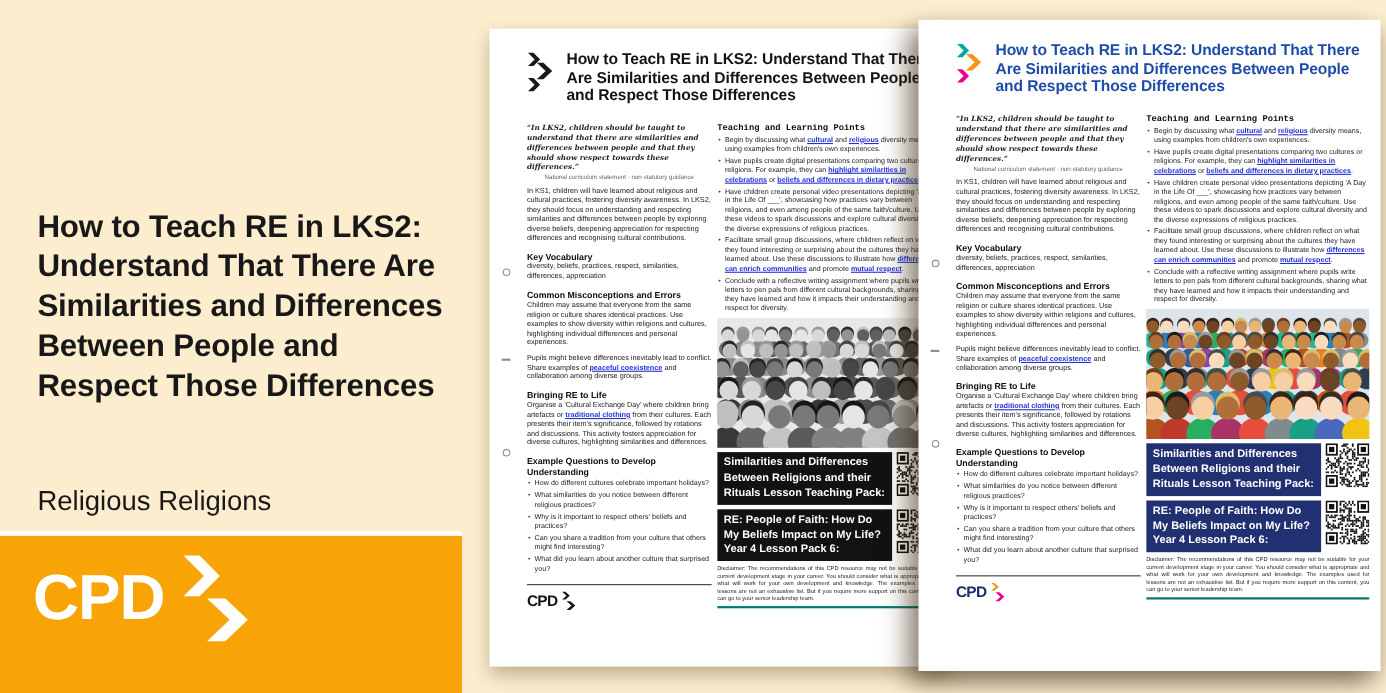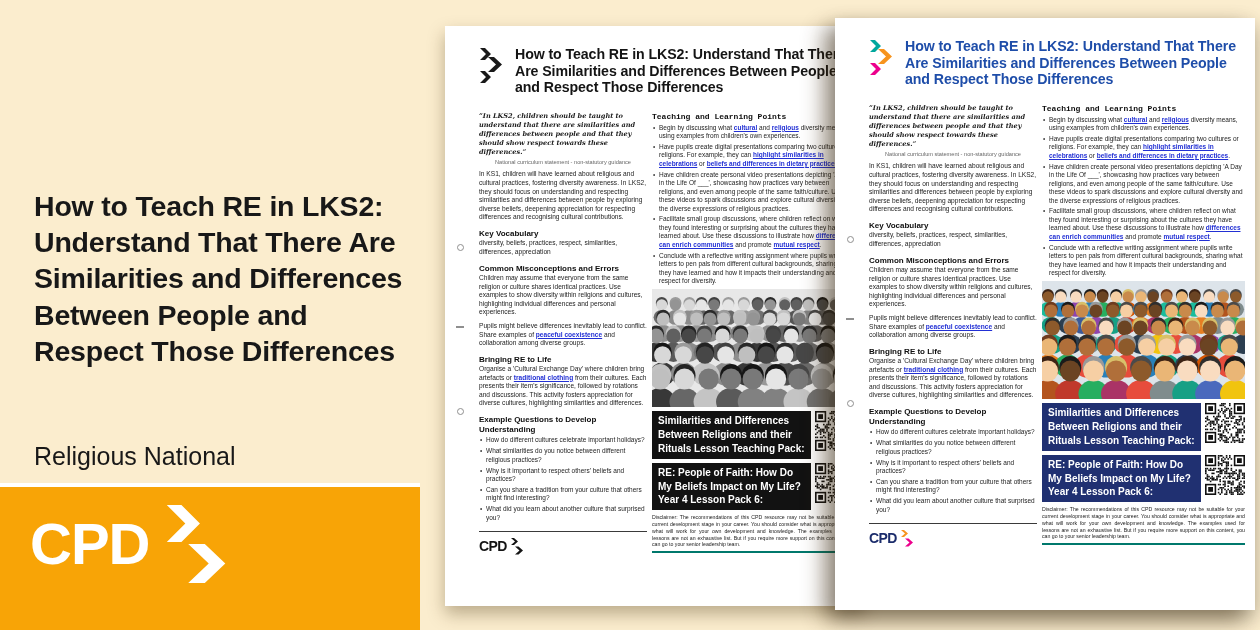--- a/index.html
+++ b/index.html
@@ -69,21 +69,21 @@
   .mark-circle { position:absolute; left:12px; width:5px; height:5px;
     border:1px solid #8f8f8f; border-radius:50%; }
   .mark-dash { position:absolute; left:11px; width:8px; height:2px; background:#8f8f8f; }
 </style>
 </head>
 <body>
 
 <div class="canvas">
 
   <div class="promo-title">How to Teach RE in LKS2: Understand That There Are Similarities and Differences Between People and Respect Those Differences</div>
-  <div class="promo-subtitle">Religious National</div>
+  <div class="promo-subtitle">Religious Religions</div>
   <div class="orange-block">
     <div class="card-logo">
       <span class="card-logo-text">CPD</span>
       <svg width="78" height="82" viewBox="0 0 80 84">
         <path fill="#ffffff" d="M8 2 L23 2 L42 21 L23 40 L8 40 L27 21 Z"></path>
         <path fill="#ffffff" d="M30 42 L47 42 L68 62 L47 82 L30 82 L51 62 Z"></path>
       </svg>
     </div>
   </div>
 

